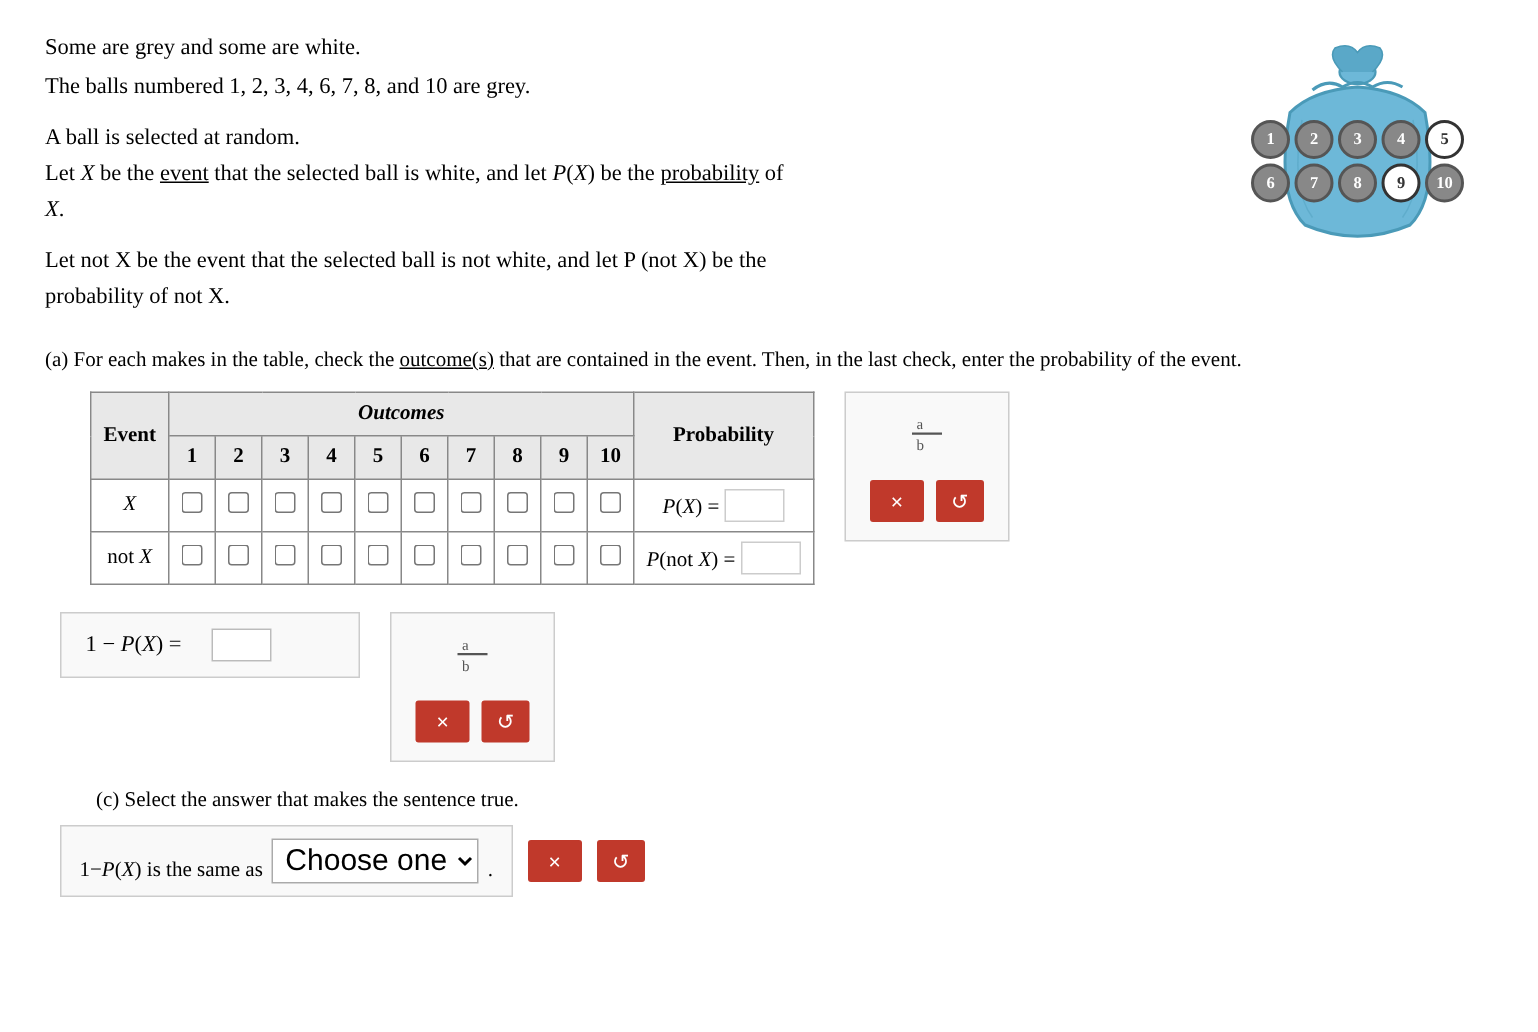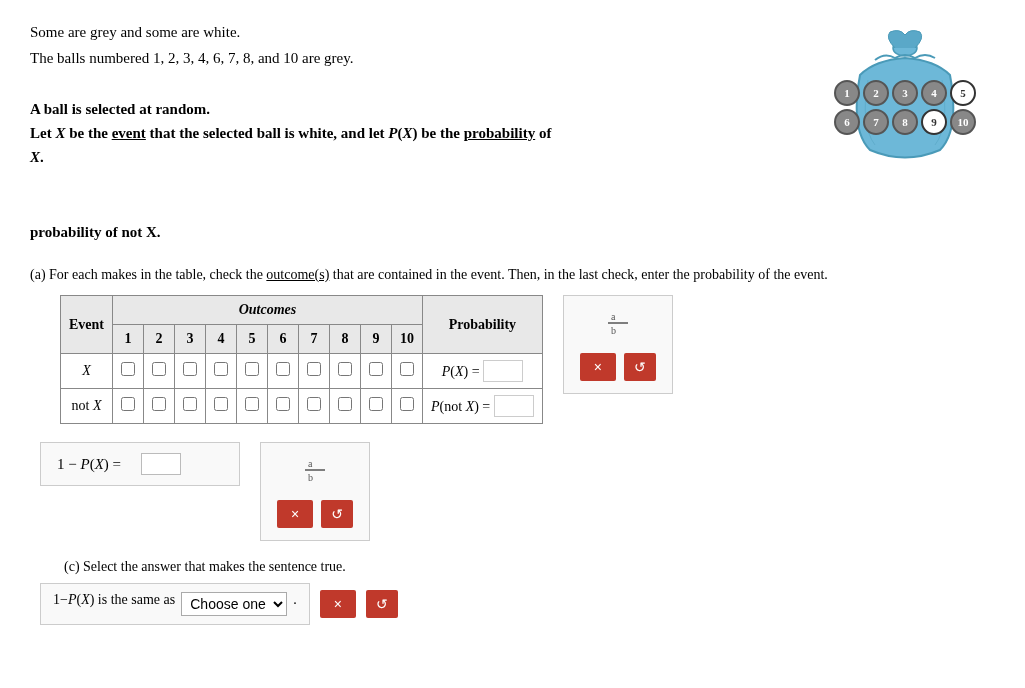--- a/index.html
+++ b/index.html
@@ -31,25 +31,24 @@
       width: 180px;
       display: flex;
       flex-direction: column;
       align-items: center;
       padding-top: 10px;
     }
 
     .underline { text-decoration: underline; }
 
     .section-para {
-      margin-top: 27px;
+      margin-top: 10px;
       margin-bottom: 6px;
       max-width: 700px;
       line-height: 1.6;
-      font-weight: bold;
     }
 
     .question-label {
       margin-top: 14px;
       margin-bottom: 10px;
       font-size: 14px;
       max-width: 900px;
       line-height: 1.5;
     }
 
@@ -180,25 +179,25 @@
       display: flex;
       align-items: center;
       gap: 10px;
     }
     .part-c-box {
       border: 1px solid #ccc;
       padding: 8px 12px;
       background: #f9f9f9;
       font-size: 14px;
       display: flex;
-      align-items: flex-start;
+      align-items: flex-end;
       gap: 6px;
     }
     .part-c-box select {
-      font-size: 14px;
+      font-size: 20px;
       padding: 2px 4px;
       border: 1px solid #aaa;
       background: #fff;
     }
 
     
     .ball-row {
       display: flex;
       gap: 3px;
       margin-bottom: 3px;
@@ -235,21 +234,21 @@
       <p>The balls numbered 1, 2, 3, 4, 6, 7, 8, and 10 are grey.</p>
     </div>
 
     <div class="section-para">
       <span>A ball is selected at random.</span><br>
       <span>Let <em>X</em> be the <span class="underline">event</span> that the selected ball is white, and let <em>P</em>(<em>X</em>) be the <span class="underline">probability</span> of</span><br>
       <span><em>X</em>.</span>
     </div>
 
     <div class="section-para">
-      <br>
+      <span>Let not X be the event that the selected ball is not white, and let P (not X) be the</span><br>
       <span>probability of not X.</span>
     </div>
   </div>
 
   <div class="bag-container">
 
     <svg width="150" height="130" viewBox="0 0 150 130">
 
       <ellipse cx="75" cy="18" rx="12" ry="8" fill="#6db8d8" stroke="#4a9ab8" stroke-width="1.5"></ellipse>
 

